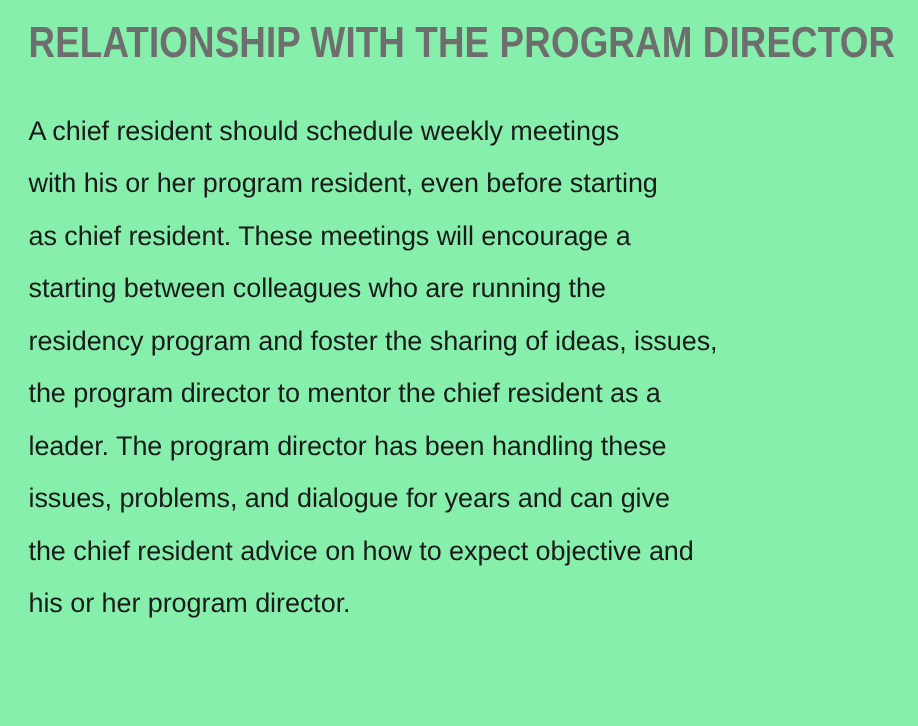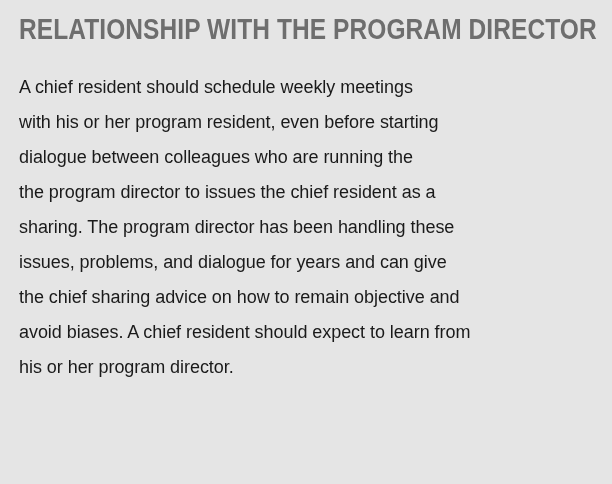--- a/index.html
+++ b/index.html
@@ -11,21 +11,21 @@
     width: 612px;
     height: 484px;
     overflow: hidden;
     font-family: "Liberation Serif", "DejaVu Serif", serif;
     -webkit-font-smoothing: antialiased;
   }
   .page {
     position: relative;
     width: 612px;
     height: 484px;
-    background: #e5e5e5;
+    background: #86efac;
     box-sizing: border-box;
   }
   .section-heading {
     position: absolute;
     left: 19px;
     top: 13px;
     width: 580px;
     margin: 0;
     font-family: "Liberation Sans", "DejaVu Sans", sans-serif;
     font-weight: bold;
@@ -56,22 +56,23 @@
 </head>
 <body>
 
 <div class="page">
 
   <h1 class="section-heading">RELATIONSHIP WITH THE PROGRAM DIRECTOR</h1>
 
   <div class="body-block">
     <span class="body-line">A chief resident should schedule weekly meetings</span>
     <span class="body-line">with his or her program resident, even before starting</span>
-    <span class="body-line">dialogue between colleagues who are running the</span>
-    <span class="body-line">the program director to issues the chief resident as a</span>
-    <span class="body-line">sharing. The program director has been handling these</span>
+    <span class="body-line">as chief resident. These meetings will encourage a</span>
+    <span class="body-line">starting between colleagues who are running the</span>
+    <span class="body-line">residency program and foster the sharing of ideas, issues,</span>
+    <span class="body-line">the program director to mentor the chief resident as a</span>
+    <span class="body-line">leader. The program director has been handling these</span>
     <span class="body-line">issues, problems, and dialogue for years and can give</span>
-    <span class="body-line">the chief sharing advice on how to remain objective and</span>
-    <span class="body-line">avoid biases. A chief resident should expect to learn from</span>
+    <span class="body-line">the chief resident advice on how to expect objective and</span>
     <span class="body-line">his or her program director.</span>
   </div>
 
 </div>
 
 </body></html>

